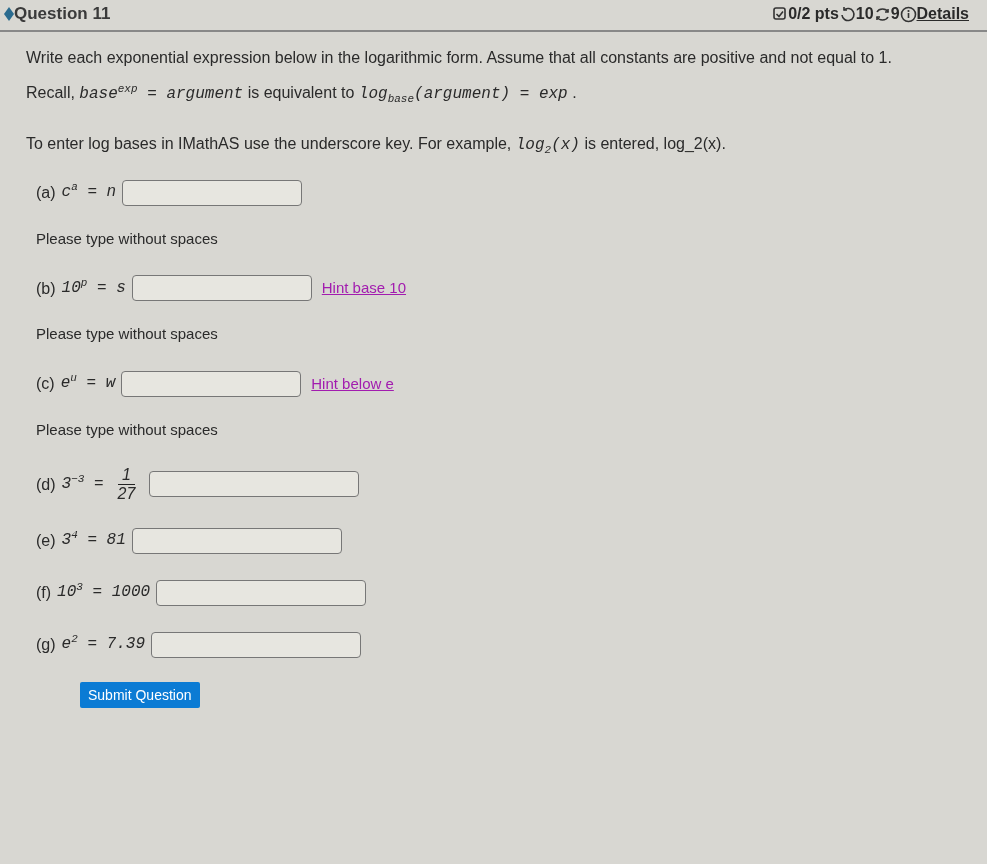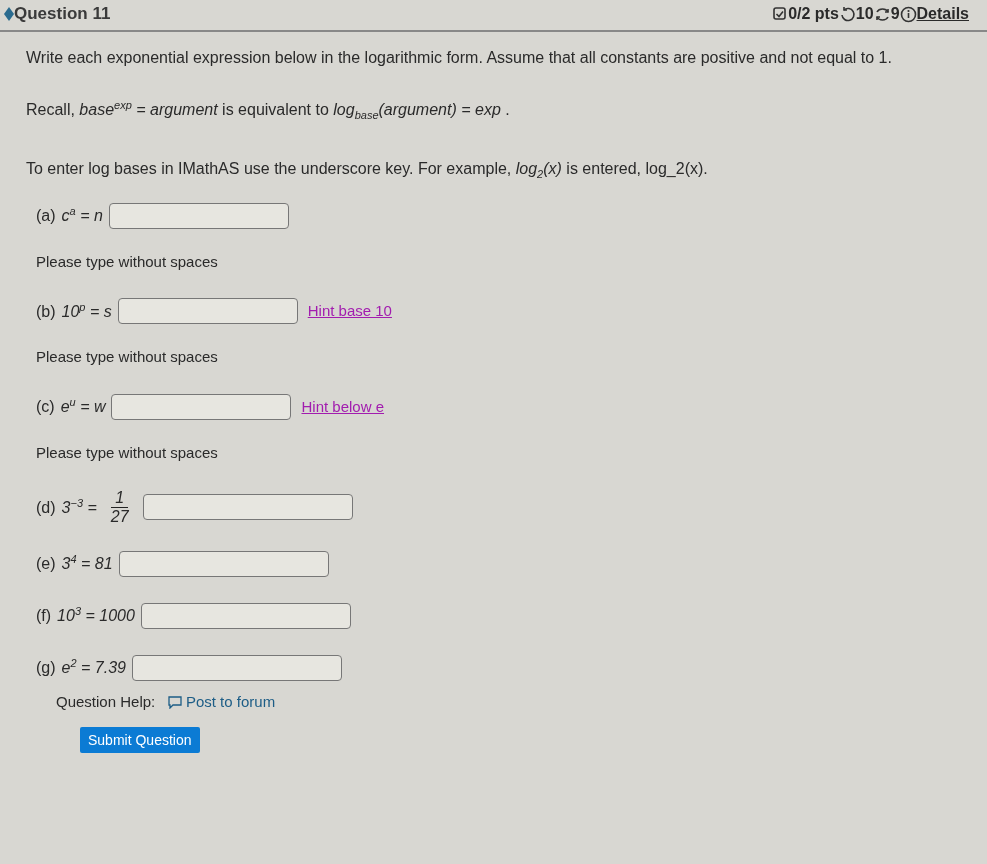--- a/index.html
+++ b/index.html
@@ -41,23 +41,23 @@
     font-size: 16px;
     color: #2a2a2a;
   }
   .meta .icon { display:inline-flex; align-items:center; }
   .details { text-decoration: underline; cursor: pointer; }
   .content {
     padding: 14px 20px 10px 26px;
     font-size: 16px;
     line-height: 1.45;
   }
-  .prompt { margin-bottom: 29px; }
+  .prompt { margin-bottom: 12px; }
   .recall { margin-bottom: 22px; }
-  .instr { margin-bottom: 22px; margin-top: 36px;}
+  .instr { margin-bottom: 22px; margin-top: 26px;}
   .parts { padding-left: 10px; }
   .part { margin-bottom: 26px; }
   .part .row { display:flex; align-items:center; gap:6px; flex-wrap:wrap; }
   input.ans {
     border: 1px solid #777;
     background: #e7e6e0;
     height: 26px;
     width: 180px;
     border-radius: 4px;
     padding: 2px 6px;
@@ -88,21 +88,21 @@
     background: #0b7bd4;
     color: #fff;
     font-size: 14px;
     padding: 5px 8px;
     border: none;
     border-radius: 2px;
     margin-top: 14px;
     margin-left: 54px;
     cursor: pointer;
   }
-  .serif-it { font-family:Liberation Sans, sans-serif; font-style:italic;}
+  .serif-it { font-family:Liberation Mono, monospace; font-style:italic;}
   svg { vertical-align: middle; }
 </style>
 </head>
 <body>
 
 <div class="header">
   <div class="qtitle">
     <span class="bullet"></span>
     <span>Question 11</span>
   </div>
@@ -219,26 +219,16 @@
     <div class="part" style="margin-bottom:10px">
       <div class="row">
         <span>(g)</span>
         <span class="serif-it">e<sup>2</sup> = 7.39</span>
         <input class="ans wide" type="text" style="">
       </div>
     </div>
 
   </div>
 
-  <div class="qhelp">
-    <span>Question Help:</span>
-    &nbsp;
-    <span>
-      <svg width="14" height="13" viewBox="0 0 14 13">
-          <path d="M1 1 H13 V9 H5 L2 12 V9 H1 Z" fill="none" stroke="#1d5d86" stroke-width="1.3"></path>
-        </svg>
-    </span>
-    <a>Post to forum</a>
-  </div>
 
   <button class="submit">Submit Question</button>
 
 </div>
 
 </body></html>

